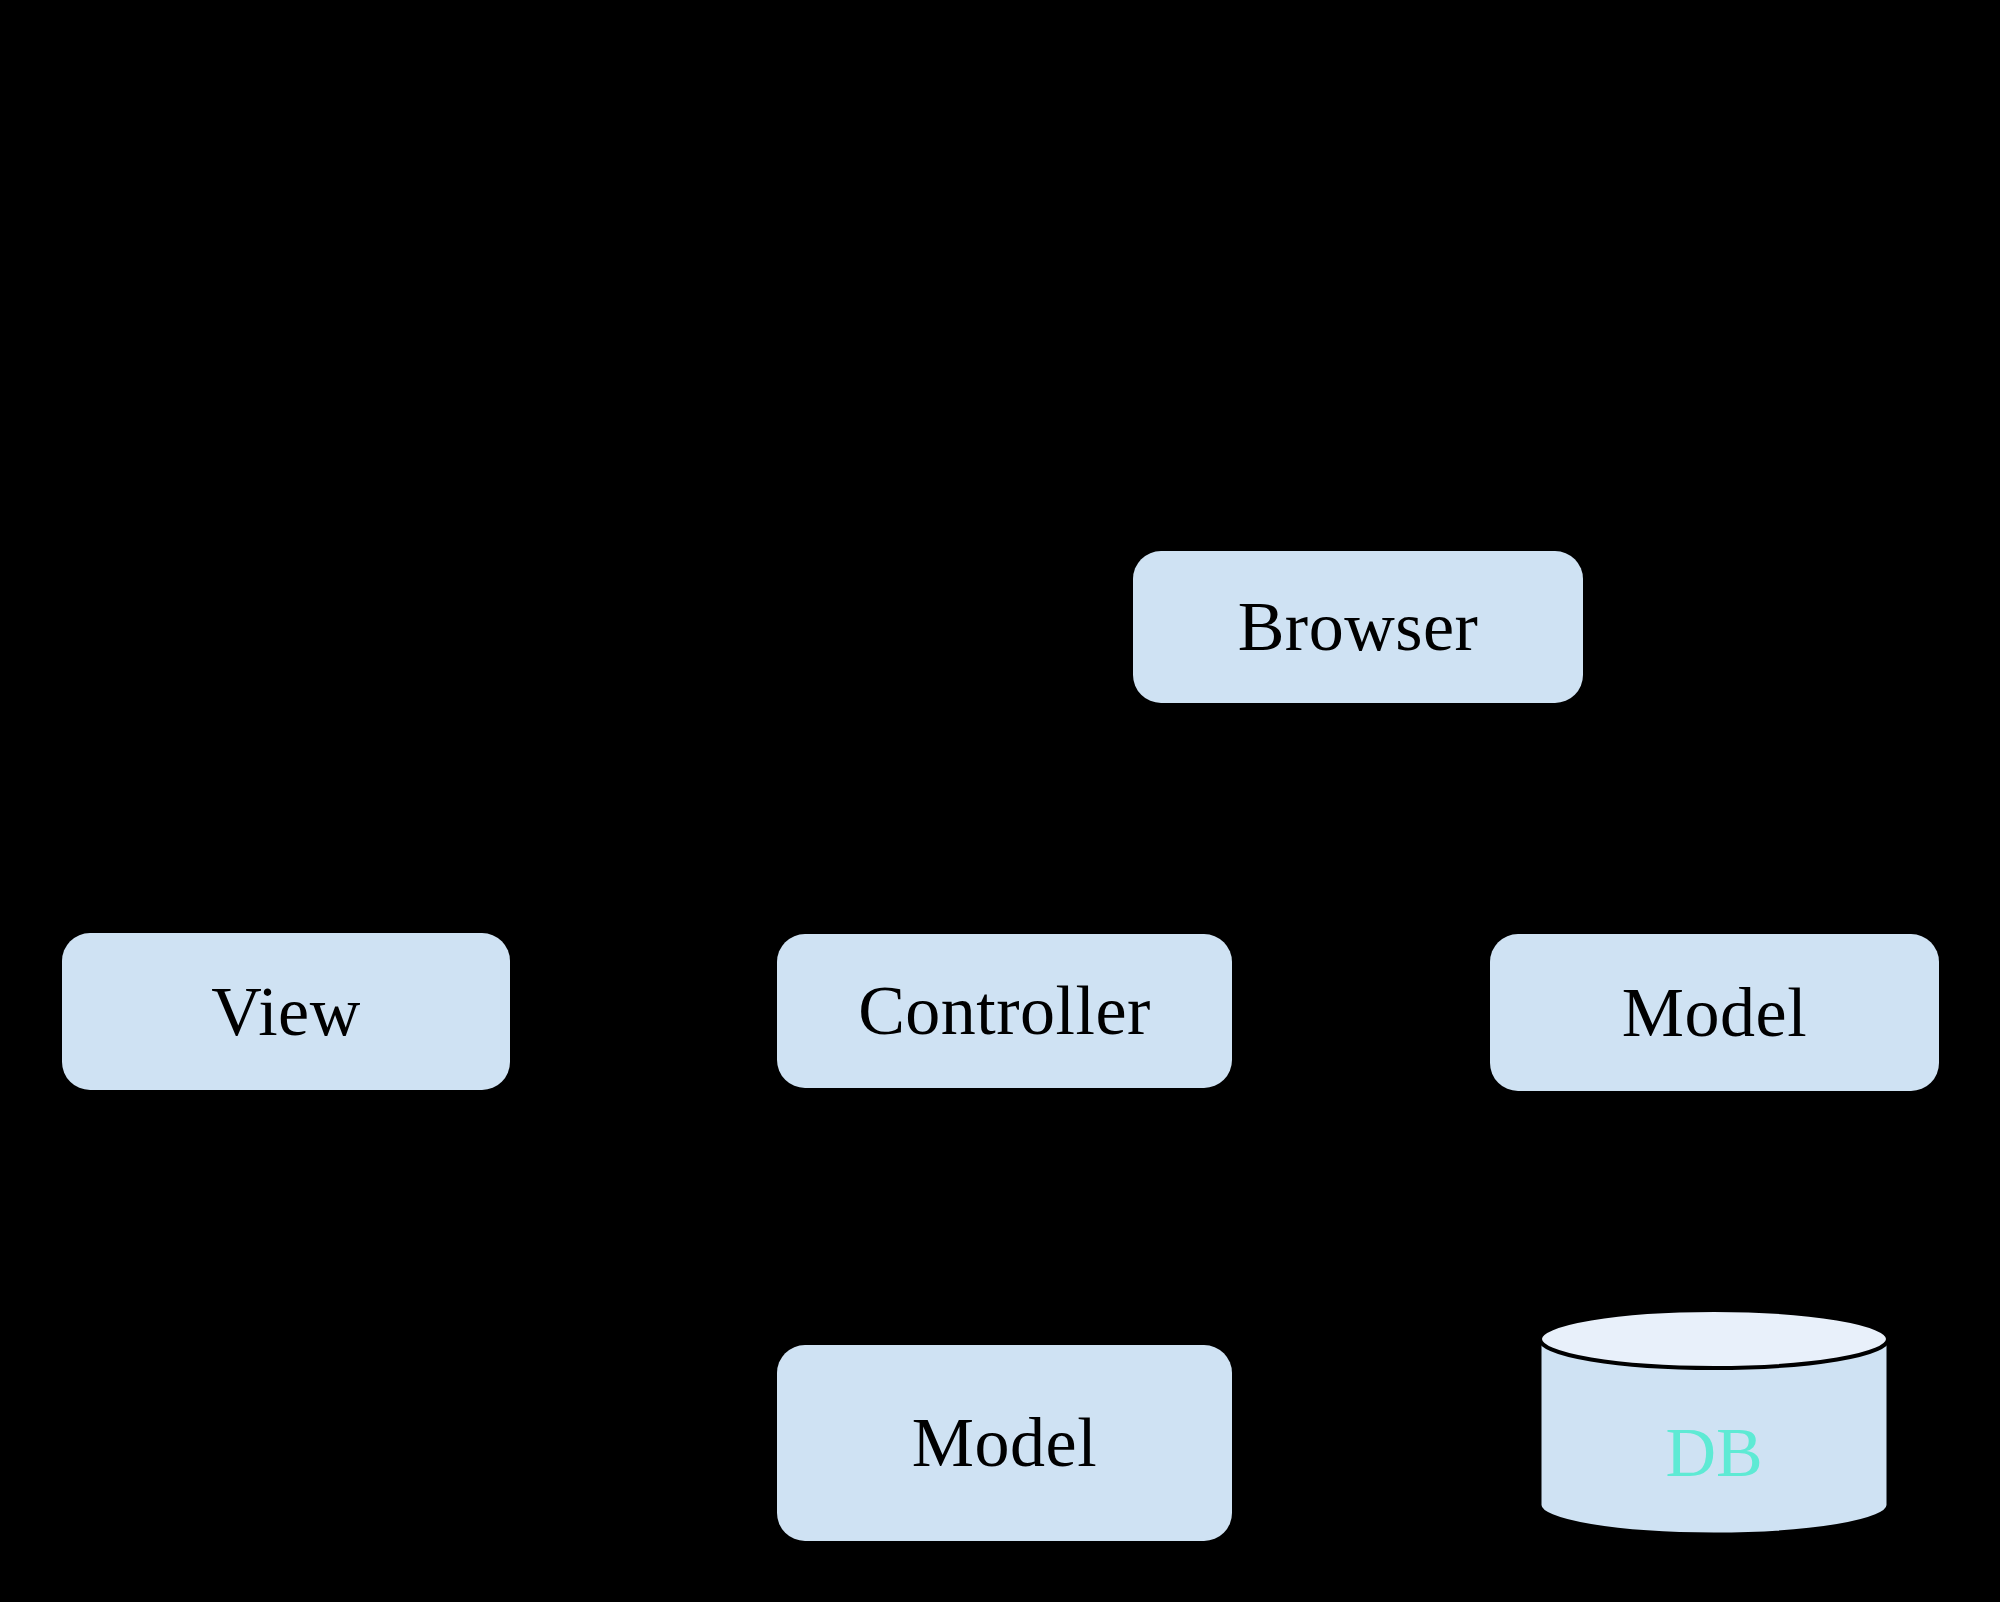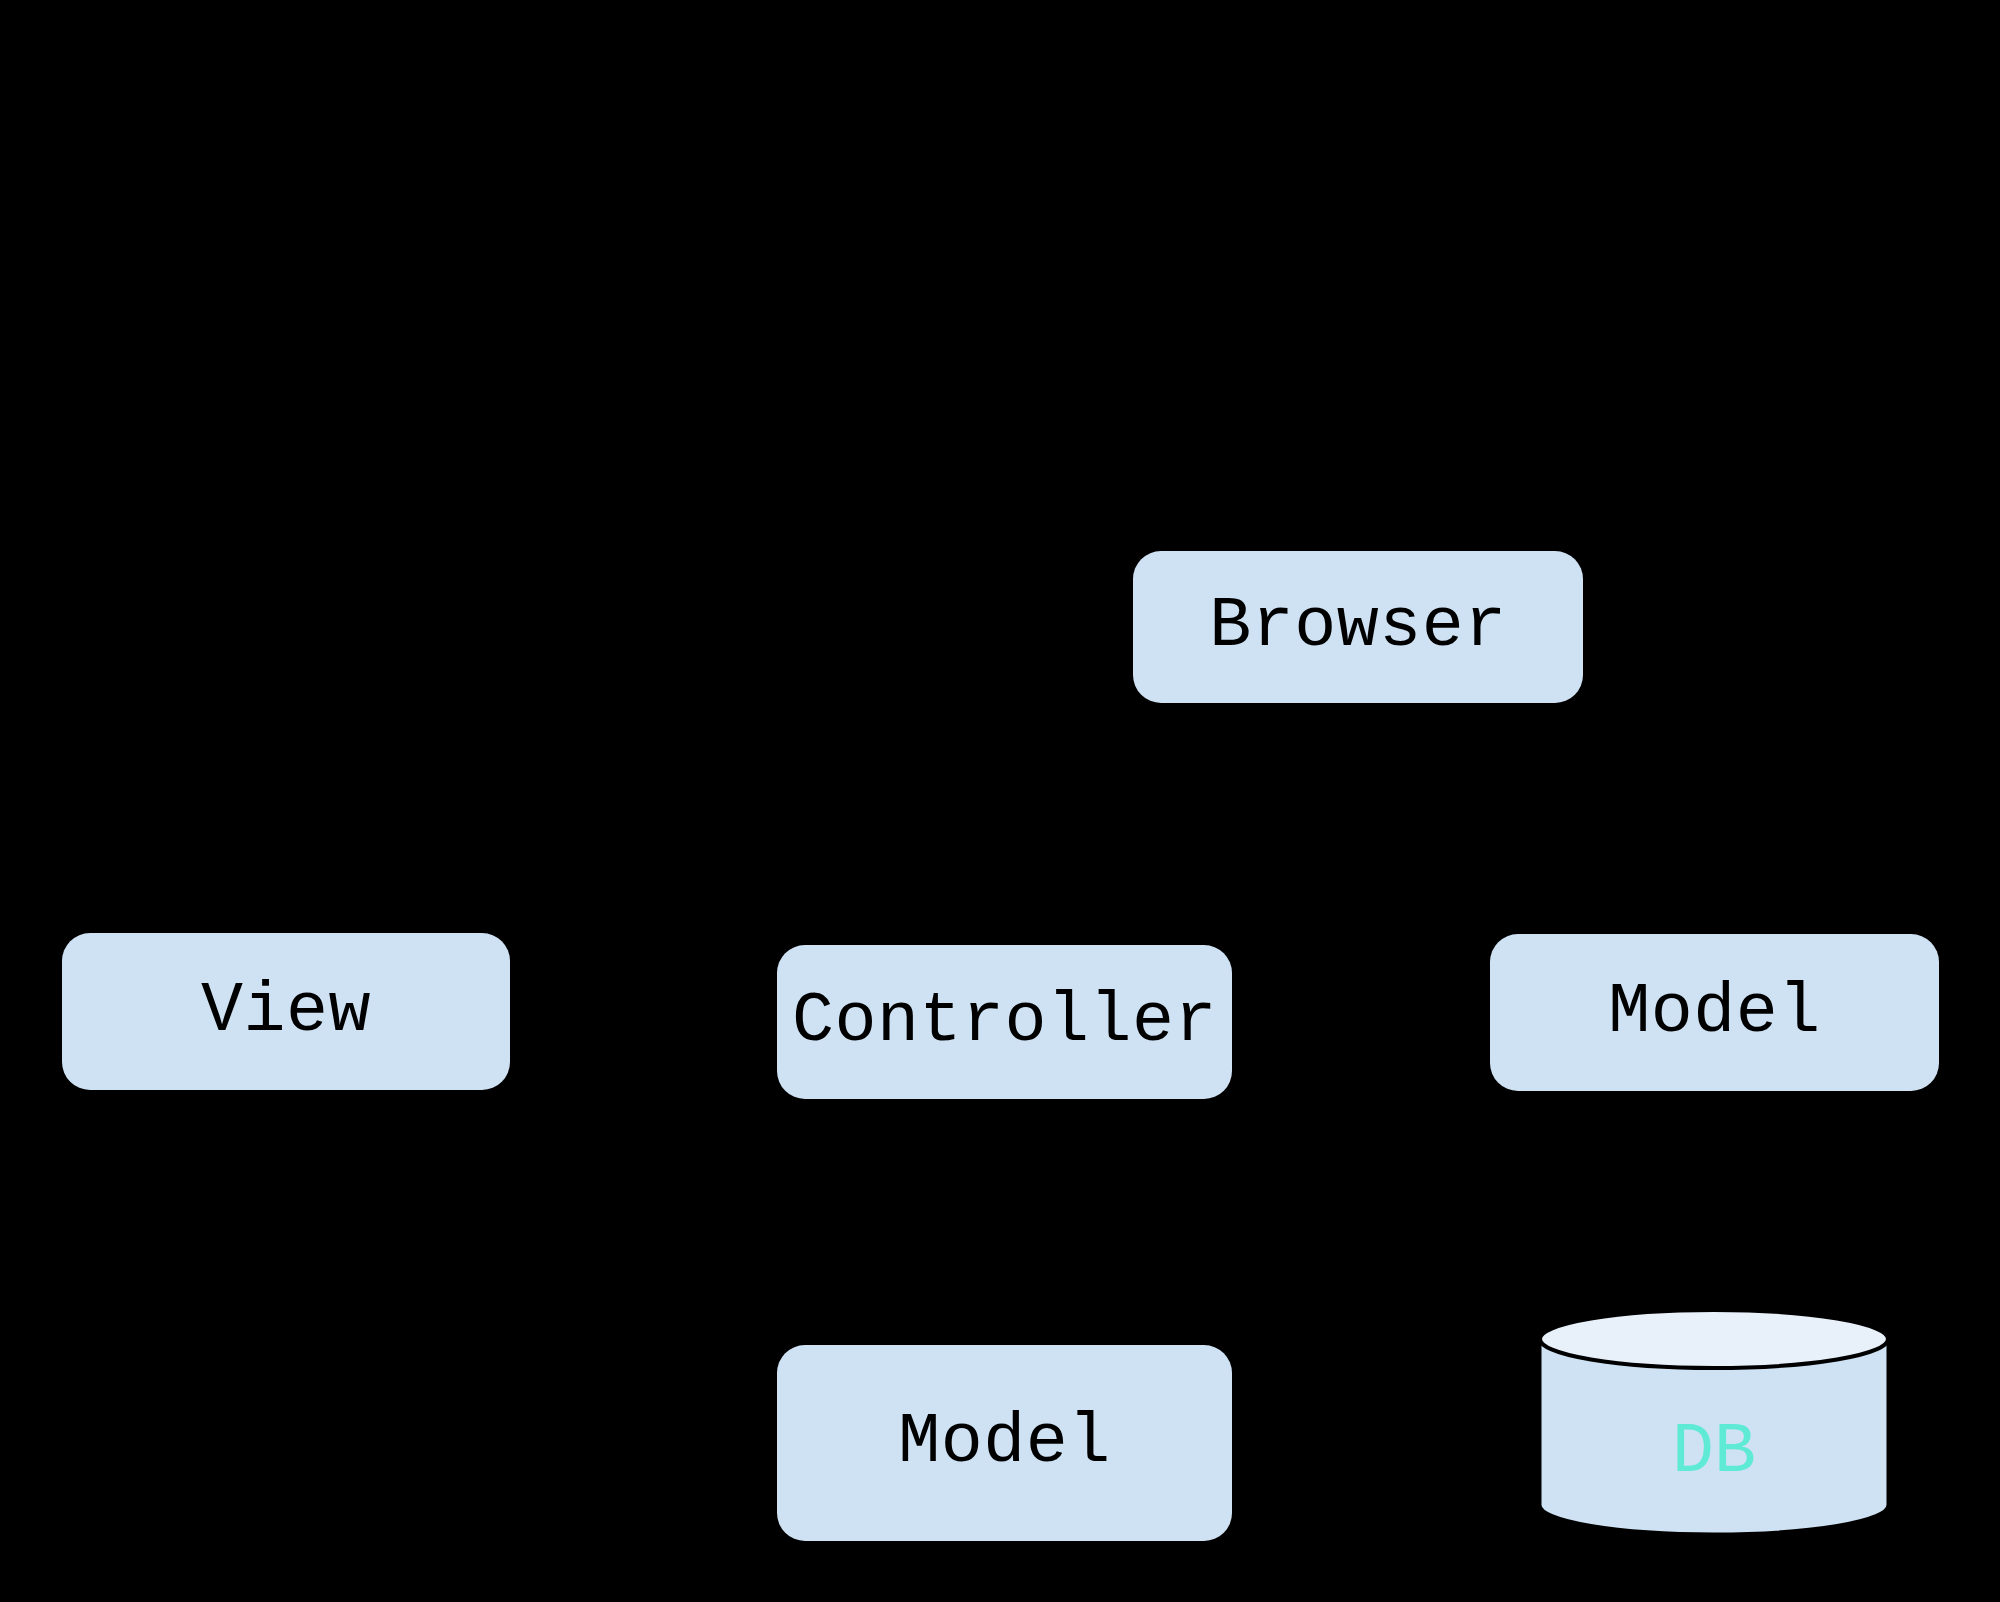--- a/index.html
+++ b/index.html
@@ -6,40 +6,40 @@
     margin: 0;
     padding: 0;
     background: #000000;
   }
   .stage {
     position: relative;
     width: 2000px;
     height: 1602px;
     background: #000000;
     overflow: hidden;
-    font-family: Liberation Mono, monospace;
+    font-family: Liberation Serif, serif;
   }
   .node {
     position: absolute;
     background: #cfe2f3;
     border-radius: 28px;
     display: flex;
     align-items: center;
     justify-content: center;
     color: #000000;
     font-size: 70px;
     line-height: 1;
     letter-spacing: 0.5px;
   }
   .node span {
     white-space: nowrap;
   }
   #node-browser    { left: 1133px; top: 551px;  width: 450px; height: 152px; }
   #node-view       { left: 62px;   top: 933px;  width: 448px; height: 157px; text-align: right; }
-  #node-controller { left: 777px;  top: 934px;  width: 455px; height: 154px; margin-top: 11px; }
+  #node-controller { left: 777px;  top: 934px;  width: 455px; height: 154px; }
   #node-router     { left: 1490px; top: 934px;  width: 449px; height: 157px; }
   #node-model      { left: 777px;  top: 1345px; width: 455px; height: 196px; }
   #node-db {
     position: absolute;
     left: 1536px; top: 1306px;
     width: 356px; height: 232px;
     background: transparent;
     border-radius: 0;
   }
   #node-db svg {

